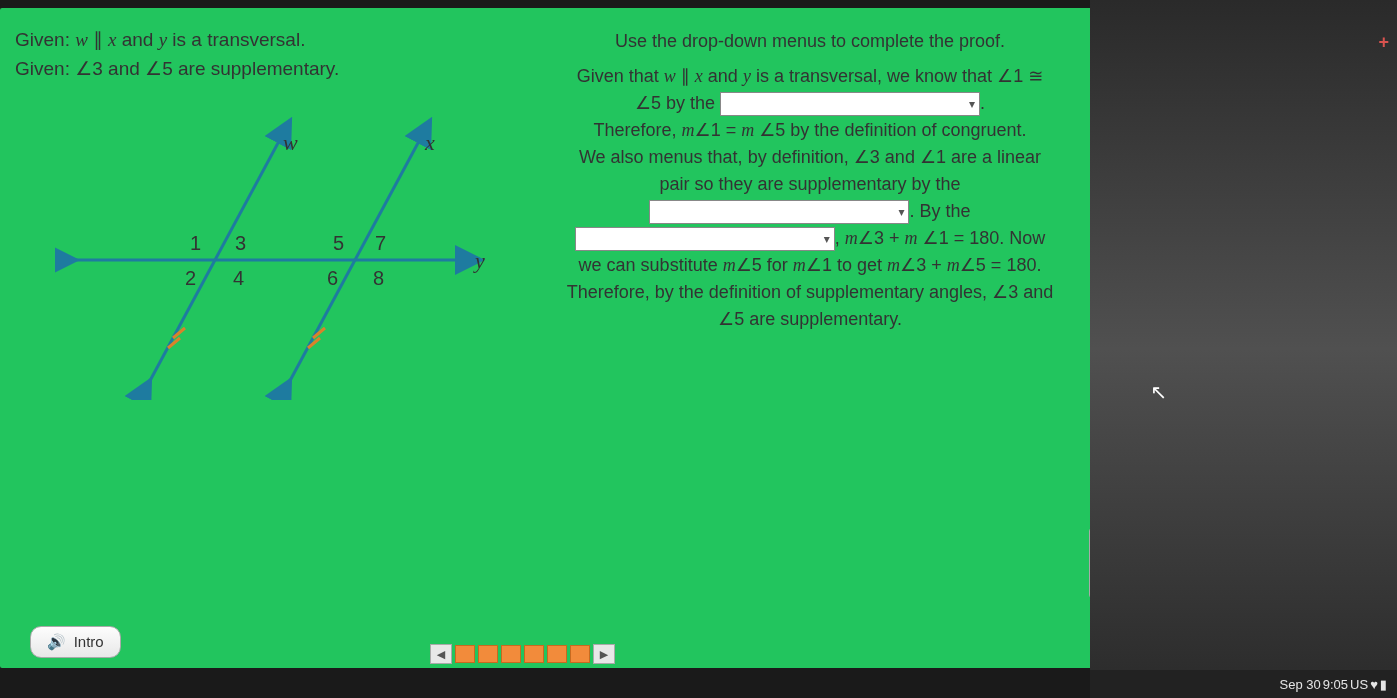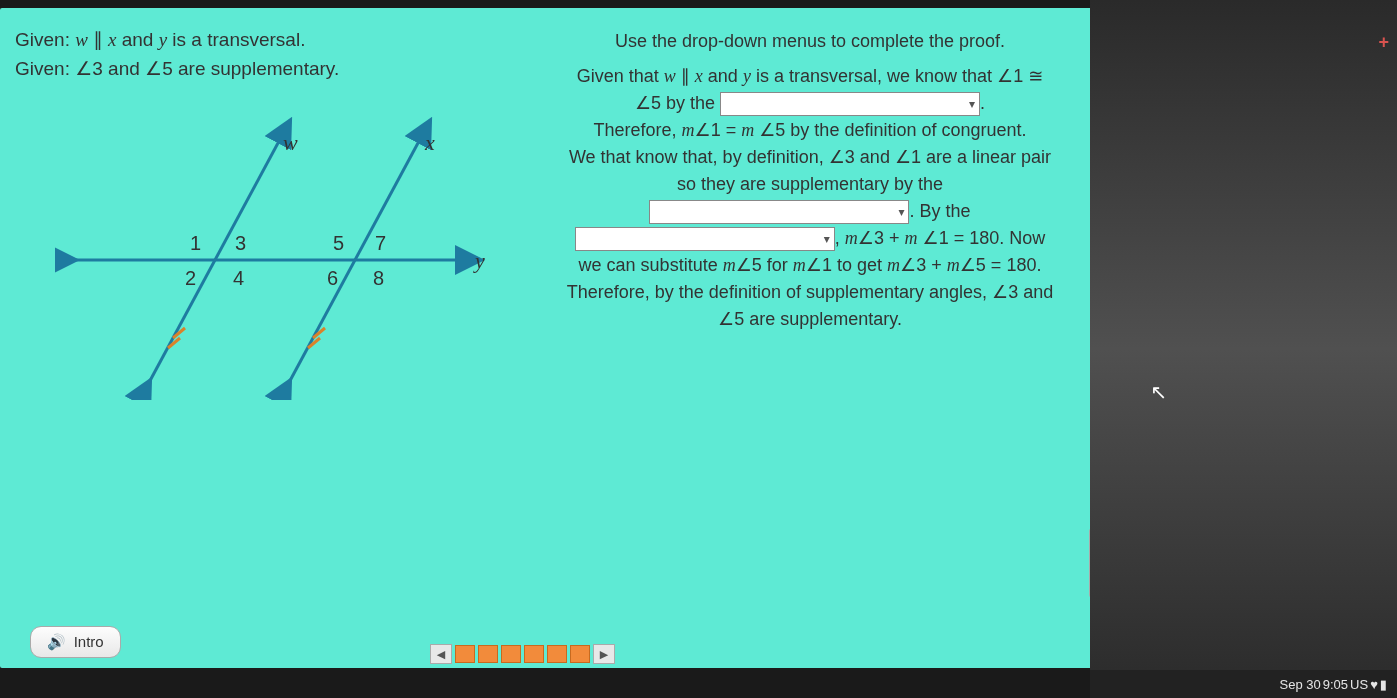--- a/index.html
+++ b/index.html
@@ -5,21 +5,21 @@
 * { margin: 0; padding: 0; box-sizing: border-box; }
 body {
   font-family: Arial, sans-serif;
   background: #1a1a1a;
   width: 1397px;
   height: 698px;
   overflow: hidden;
   position: relative;
 }
 .content-area {
-  background: #5eead4;
+  background: #22c55e;
   width: 1232px;
   height: 660px;
   position: absolute;
   top: 8px;
   left: 0;
   border-radius: 2px;
   padding: 20px 15px;
 }
 .columns {
   display: flex;
@@ -201,21 +201,21 @@
 
     <div class="right-col">
       <div style="margin-bottom:8px;">Use the drop-down menus to complete the proof.</div>
       <div class="proof-text" style="margin-top:6px;">
         <span>Given that </span><span class="math-i">w</span><span> ∥ </span><span class="math-i">x</span><span> and </span><span class="math-i">y</span><span> is a transversal, we know that </span>
         <span class="ang">1</span><span> ≅ </span><span class="ang">5</span><span> by the </span>
         <span class="dropdown"></span><span>.</span>
         <br>
         <span>Therefore, </span><span class="math-i">m</span><span class="ang">1 = </span><span class="math-i">m</span> <span class="ang">5 by the definition of congruent.</span>
         <br>
-        <span>We that know that, by definition, </span><span class="ang">3 and </span><span class="ang">1 are a linear pair so they are supplementary by the </span>
+        <span>We also menus that, by definition, </span><span class="ang">3 and </span><span class="ang">1 are a linear pair so they are supplementary by the </span>
         <br>
         <span class="dropdown"></span><span>. By the </span>
         <br>
         <span class="dropdown"></span><span>, </span><span class="math-i">m</span><span class="ang">3 + </span><span class="math-i">m</span> <span class="ang">1 = 180. Now we can substitute </span><span class="math-i">m</span><span class="ang">5 for </span><span class="math-i">m</span><span class="ang">1 to get </span><span class="math-i">m</span><span class="ang">3 + </span><span class="math-i">m</span><span class="ang">5 = 180. Therefore, by the definition of supplementary angles, </span><span class="ang">3 and </span><span class="ang">5 are supplementary.</span>
       </div>
     </div>
   </div>
 
   <button class="done-btn">
     <span class="check">✓</span><span>Done</span>

